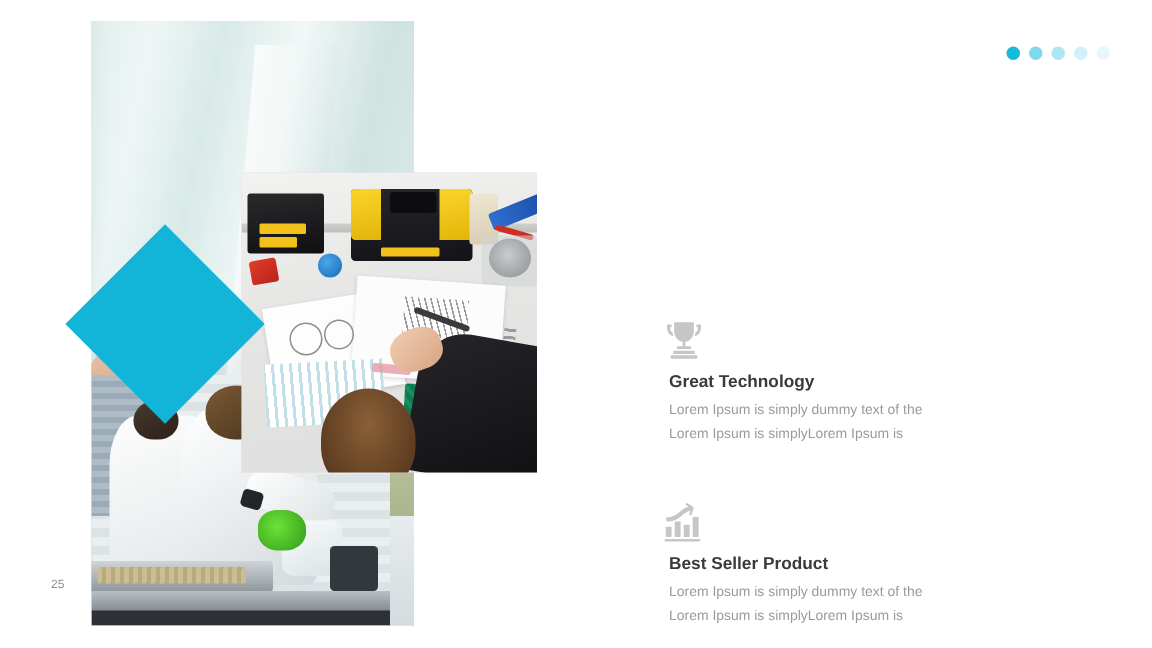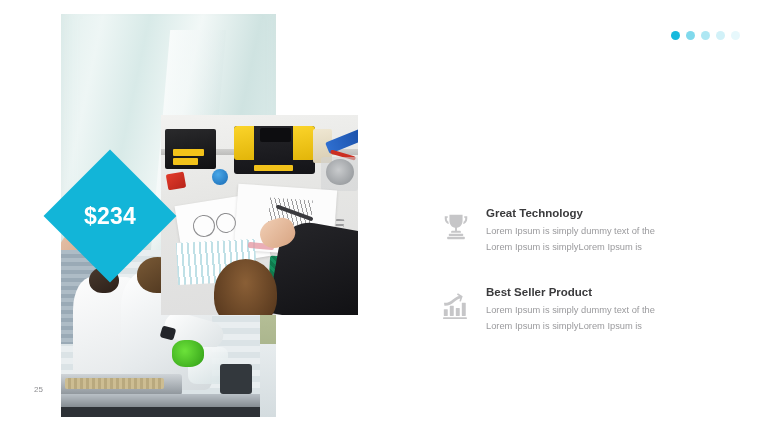--- a/index.html
+++ b/index.html
@@ -22,21 +22,21 @@
   
   .headline{position:absolute;left:438px;top:93px;width:300px;}
   .headline .l1{
     font-size:30px;font-weight:bold;color:#3a3a3c;letter-spacing:-.3px;line-height:36px;
   }
   .headline .l2{
     font-size:30px;font-weight:bold;color:#1fbbdd;letter-spacing:-.3px;line-height:36px;
   }
 
   .features{position:absolute;left:436px;top:205px;width:305px;}
-  .feature{display:flex;align-items:flex-start;margin-bottom:29px;}
+  .feature{display:flex;align-items:flex-start;margin-bottom:29px;flex-direction:column;}
   .feature .ico{width:40px;min-width:40px;height:40px;display:flex;align-items:center;justify-content:center;margin-top:2px;}
   .feature .ico svg{display:block;}
   .feature .txt{padding-left:10px;padding-top:1px;}
   .feature .ft{font-size:11.5px;font-weight:bold;color:#3a3a3c;line-height:14px;margin-bottom:4px;}
   .feature .fl{font-size:9.3px;color:#9a9a9d;line-height:15.5px;}
 
   
   .photo{position:absolute;overflow:hidden;background:#ddd;}
 
   
@@ -375,21 +375,20 @@
     <div class="pink"></div>
     <div class="notebook"></div>
     <div class="spiral"></div>
     <div class="sleeve"></div>
     <div class="hand2"></div>
     <div class="pen"></div>
     <div class="hair"></div>
   </div>
 
   <div class="diamond"></div>
-  <div class="price">$234</div>
 
 
   <div class="features">
 
     <div class="feature">
       <div class="ico">
         <svg width="30" height="30" viewBox="0 0 32 32" fill="#c6c6c8">
           <path d="M9 3h14v6c0 4.2-2.6 7.4-6 7.9V20h3.2c.6 0 1 .4 1 1v1H10.8v-1c0-.6.4-1 1-1H15v-3.1C11.6 16.4 9 13.2 9 9V3z"></path>
           <path d="M7.2 4.6H4v2.6c0 2.9 1.9 5.2 4.4 5.6-.3-.8-.5-1.7-.6-2.6-1-.4-1.6-1.5-1.6-3V6.2h1.1c-.1-.5-.1-1-.1-1.6zM24.8 4.6H28v2.6c0 2.9-1.9 5.2-4.4 5.6.3-.8.5-1.7.6-2.6 1-.4 1.6-1.5 1.6-3V6.2h-1.1c.1-.5.1-1 .1-1.6z"></path>
           <rect x="8.3" y="23.2" width="15.4" height="2.4" rx=".7"></rect>

